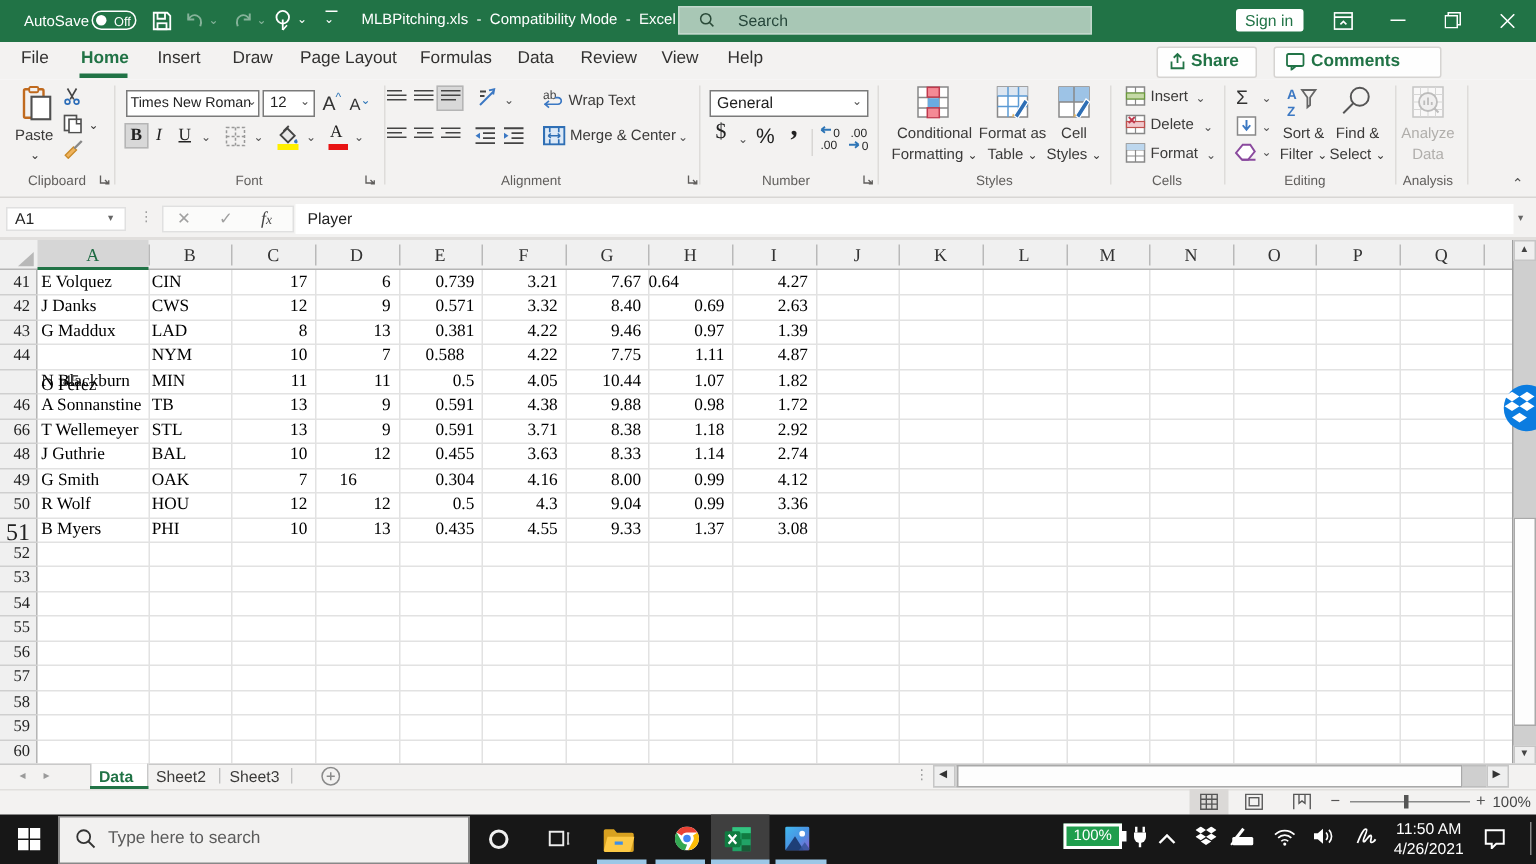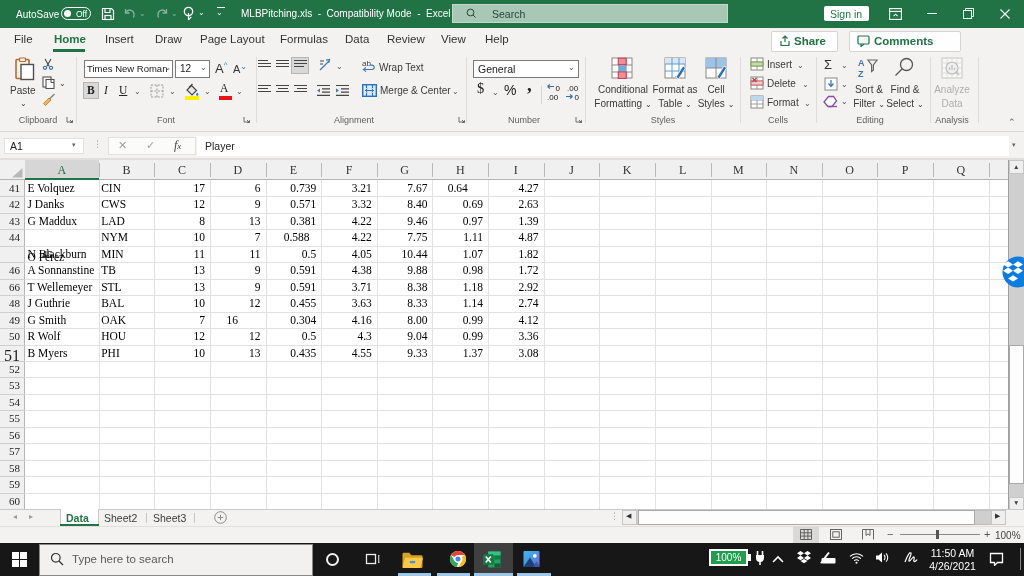--- a/index.html
+++ b/index.html
@@ -436,21 +436,21 @@
 <div class="ab" style="left:25px;top:509.0px;width:983px;height:1px;background:#e2e2e2;"></div>
 <div class="ab" style="left:0;top:509.0px;width:25px;height:1px;background:#cfcfcf;"></div>
 <div class="ab" style="left:0;top:494.6px;width:20px;text-align:right;color:#222;font-size:11px;font-family:'Liberation Serif',serif;">60</div>
 <div class="ab" style="left:27.5px;top:182.0px;color:#000;font-size:11.5px;font-family:'Liberation Serif',serif;white-space:nowrap;">E Volquez</div>
 <div class="ab" style="left:101.2px;top:182.0px;color:#000;font-size:11.5px;font-family:'Liberation Serif',serif;">CIN</div>
 <div class="ab" style="left:154.3px;top:182.0px;width:50.6px;text-align:right;color:#000;font-size:11.5px;font-family:'Liberation Serif',serif;">17</div>
 <div class="ab" style="left:209.9px;top:182.0px;width:50.6px;text-align:right;color:#000;font-size:11.5px;font-family:'Liberation Serif',serif;">6</div>
 <div class="ab" style="left:265.6px;top:182.0px;width:50.6px;text-align:right;color:#000;font-size:11.5px;font-family:'Liberation Serif',serif;">0.739</div>
 <div class="ab" style="left:321.2px;top:182.0px;width:50.6px;text-align:right;color:#000;font-size:11.5px;font-family:'Liberation Serif',serif;">3.21</div>
 <div class="ab" style="left:376.8px;top:182.0px;width:50.6px;text-align:right;color:#000;font-size:11.5px;font-family:'Liberation Serif',serif;">7.67</div>
-<div class="ab" style="left:432.4px;top:182.0px;width:50.6px;text-align:center;color:#000;font-size:11.5px;font-family:'Liberation Serif',serif;">0.64</div>
+<div class="ab" style="left:432.4px;top:182.0px;width:50.6px;text-align:left;color:#000;font-size:11.5px;font-family:'Liberation Serif',serif;">0.64</div>
 <div class="ab" style="left:488.0px;top:182.0px;width:50.6px;text-align:right;color:#000;font-size:11.5px;font-family:'Liberation Serif',serif;">4.27</div>
 <div class="ab" style="left:27.5px;top:198.4px;color:#000;font-size:11.5px;font-family:'Liberation Serif',serif;white-space:nowrap;">J Danks</div>
 <div class="ab" style="left:101.2px;top:198.4px;color:#000;font-size:11.5px;font-family:'Liberation Serif',serif;">CWS</div>
 <div class="ab" style="left:154.3px;top:198.4px;width:50.6px;text-align:right;color:#000;font-size:11.5px;font-family:'Liberation Serif',serif;">12</div>
 <div class="ab" style="left:209.9px;top:198.4px;width:50.6px;text-align:right;color:#000;font-size:11.5px;font-family:'Liberation Serif',serif;">9</div>
 <div class="ab" style="left:265.6px;top:198.4px;width:50.6px;text-align:right;color:#000;font-size:11.5px;font-family:'Liberation Serif',serif;">0.571</div>
 <div class="ab" style="left:321.2px;top:198.4px;width:50.6px;text-align:right;color:#000;font-size:11.5px;font-family:'Liberation Serif',serif;">3.32</div>
 <div class="ab" style="left:376.8px;top:198.4px;width:50.6px;text-align:right;color:#000;font-size:11.5px;font-family:'Liberation Serif',serif;">8.40</div>
 <div class="ab" style="left:432.4px;top:198.4px;width:50.6px;text-align:right;color:#000;font-size:11.5px;font-family:'Liberation Serif',serif;">0.69</div>
 <div class="ab" style="left:488.0px;top:198.4px;width:50.6px;text-align:right;color:#000;font-size:11.5px;font-family:'Liberation Serif',serif;">2.63</div>

